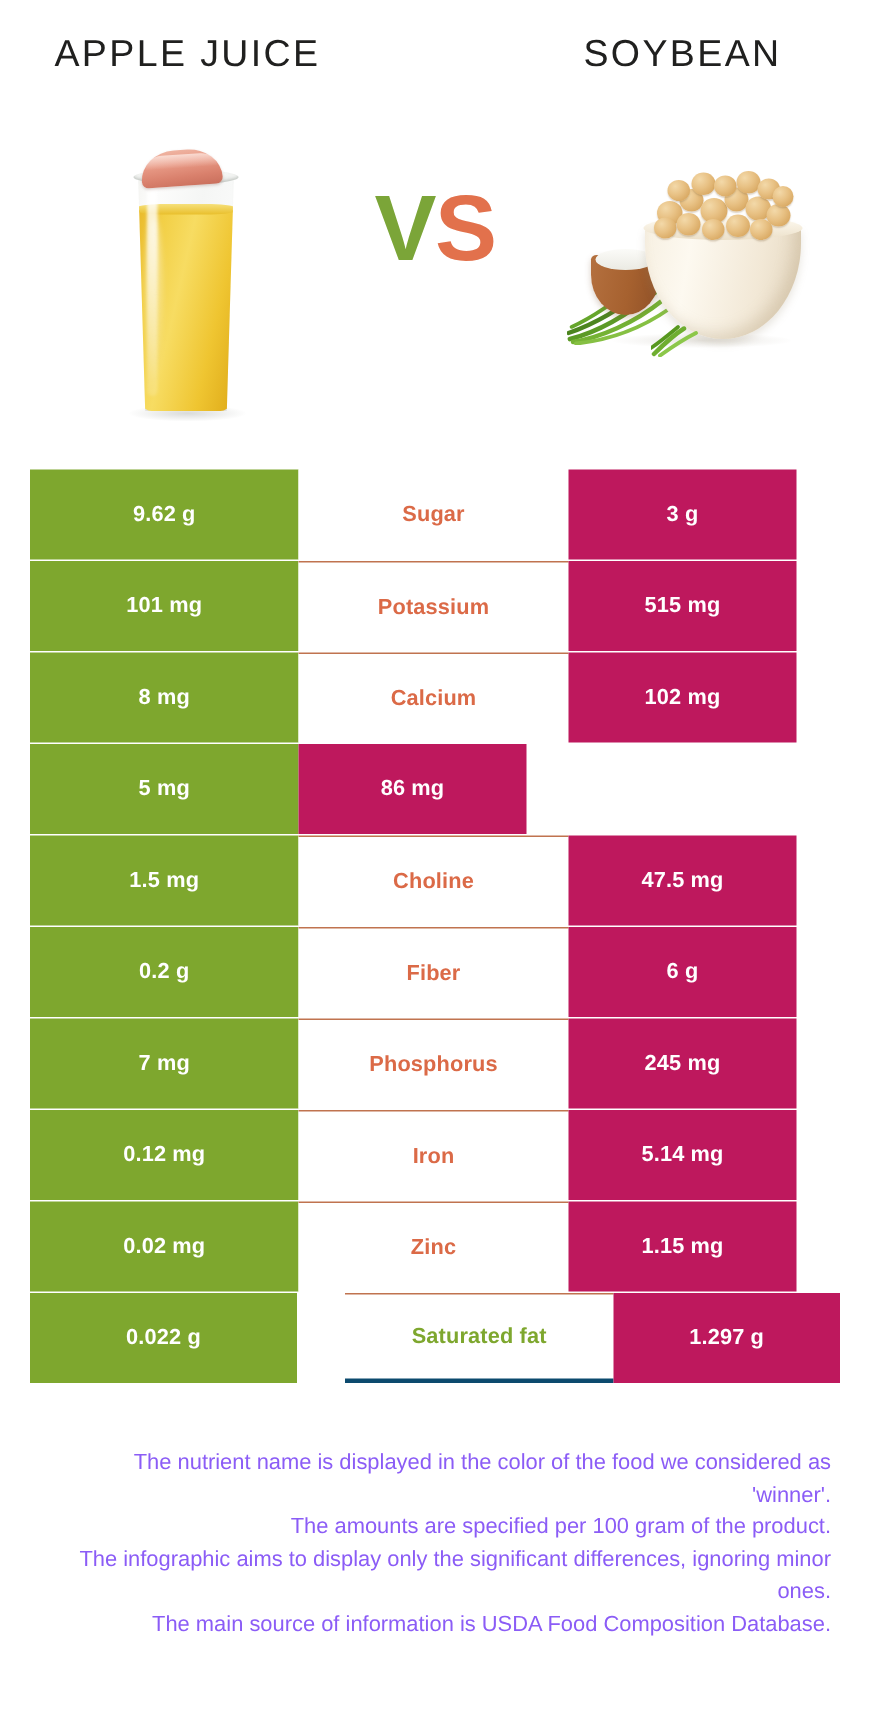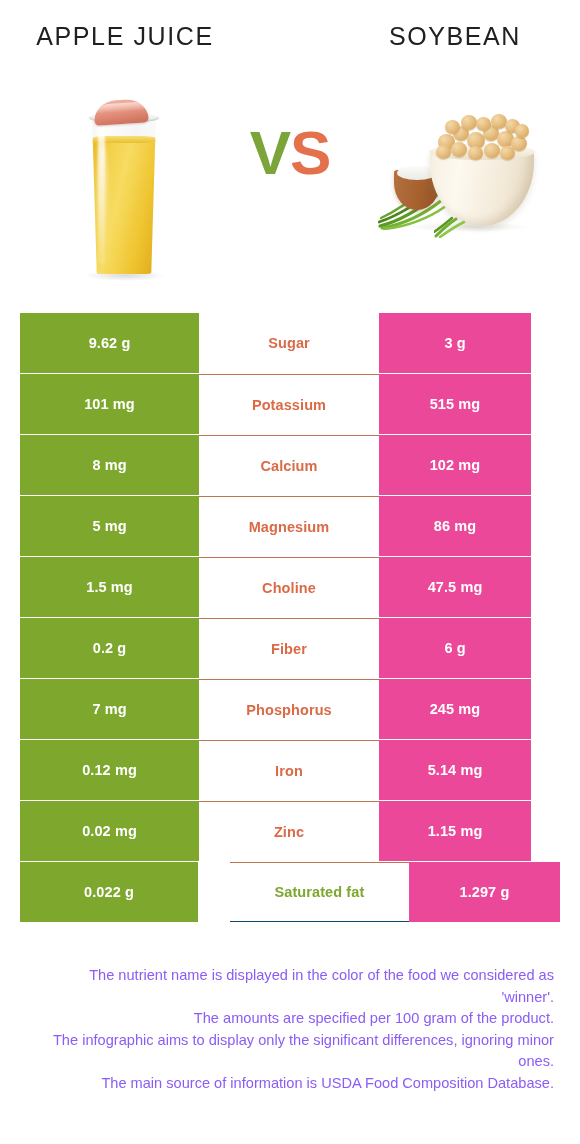--- a/index.html
+++ b/index.html
@@ -286,24 +286,24 @@
   }
   .cell-mid {
     width: 180px;
     background: #ffffff;
     border-top: 1px solid #c0734f;
     box-sizing: border-box;
     font-size: 14.5px;
     font-weight: 700;
   }
   .row:first-child .cell-mid { border-top: none; }
-  .row:last-child  .cell-mid { border-bottom: 1px solid #0c4a6e; margin-left: 32px; }
+  .row:last-child  .cell-mid { border-bottom: 3px solid #0c4a6e; margin-left: 32px; }
   .cell-right {
     width: 152px;
-    background: #ec4899;
+    background: #be185d;
     color: #ffffff;
   }
   .label-orange { color: #DB6A47; }
   .label-green  { color: #7EA72E; }
 
   
   .footer {
     position: absolute;
     top: 965px;
     left: 26px;
@@ -400,21 +400,20 @@
   </div>
 
   <div class="row">
     <div class="cell cell-left">8 mg</div>
     <div class="cell cell-mid label-orange">Calcium</div>
     <div class="cell cell-right">102 mg</div>
   </div>
 
   <div class="row">
     <div class="cell cell-left">5 mg</div>
-    <div class="cell cell-mid label-orange">Magnesium</div>
     <div class="cell cell-right">86 mg</div>
   </div>
 
   <div class="row">
     <div class="cell cell-left">1.5 mg</div>
     <div class="cell cell-mid label-orange">Choline</div>
     <div class="cell cell-right">47.5 mg</div>
   </div>
 
   <div class="row">

